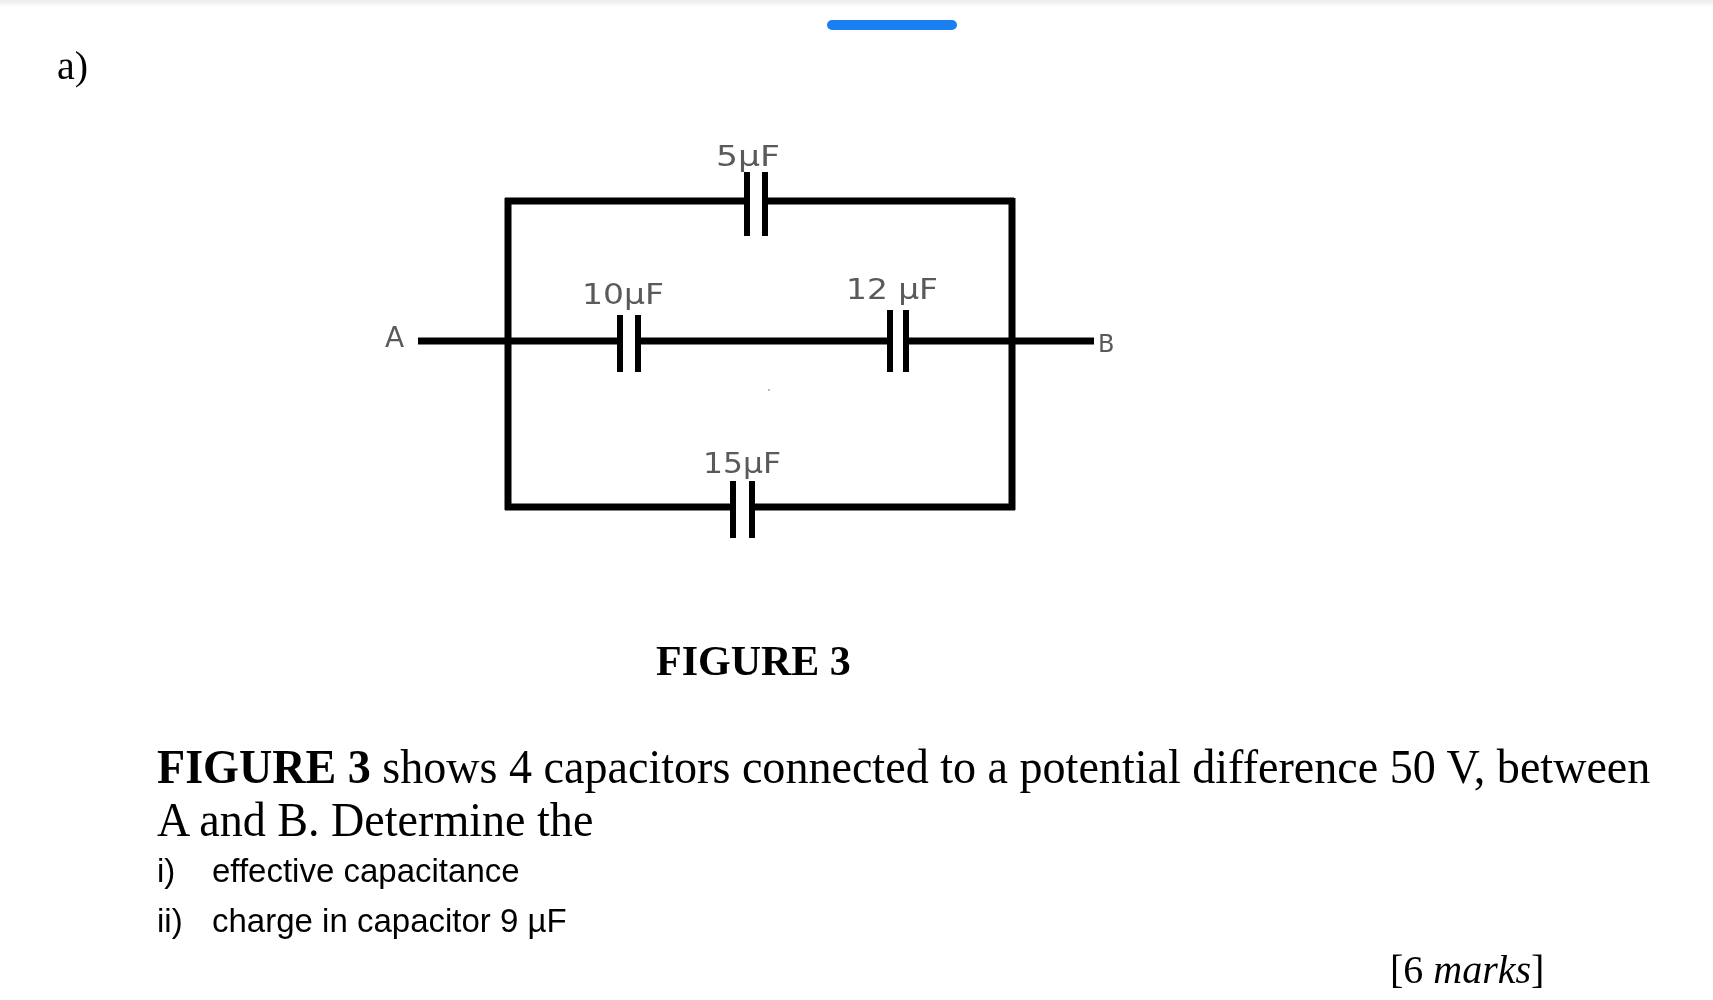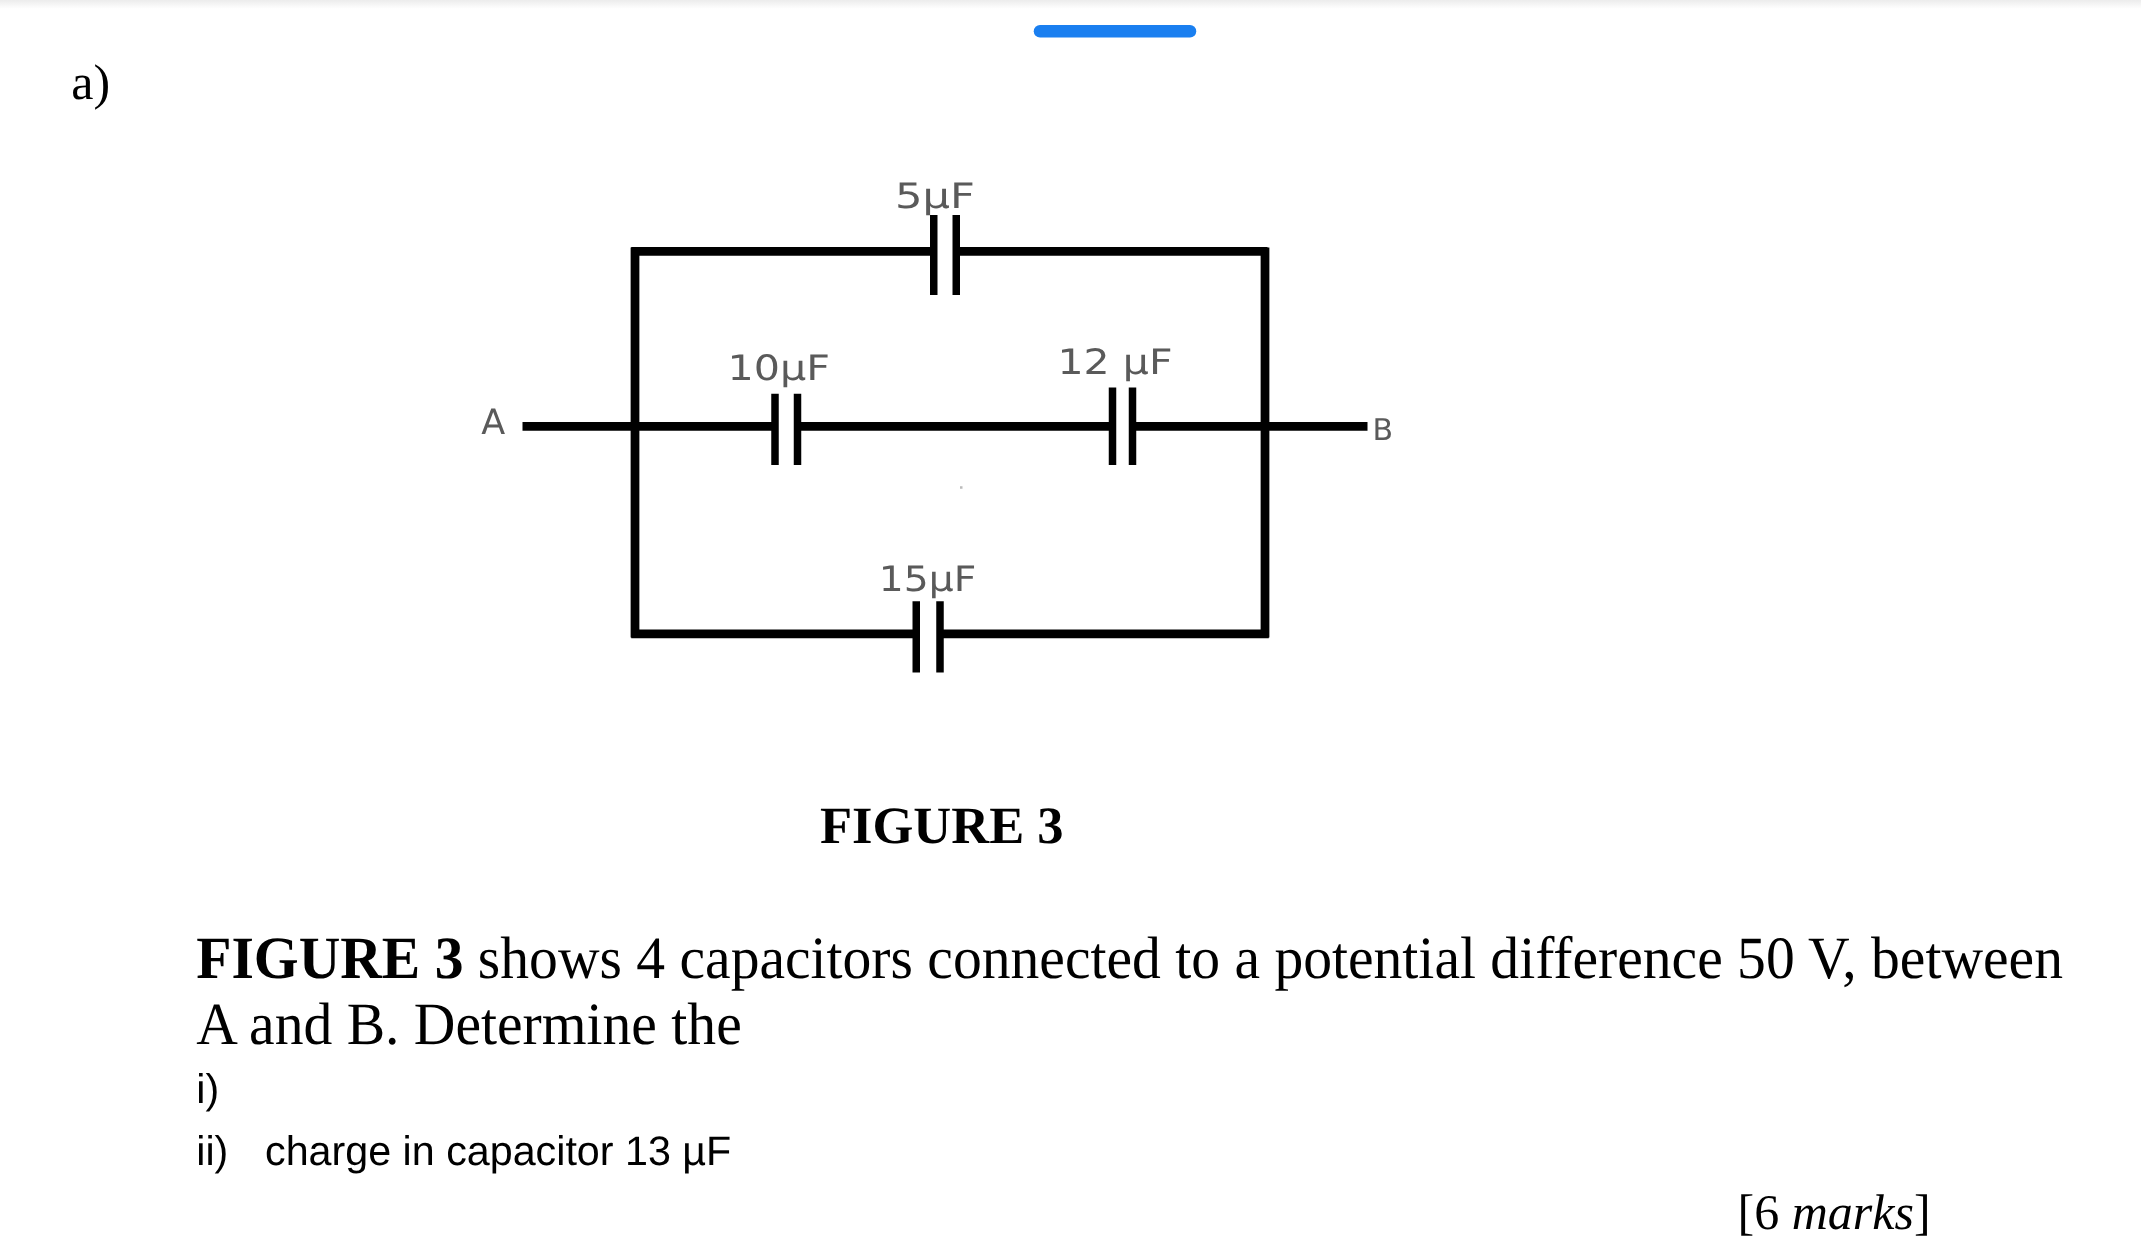--- a/index.html
+++ b/index.html
@@ -136,20 +136,21 @@
 <div class="fig-caption">FIGURE 3</div>
 
 <div class="question">
   <span class="line" style="transform:scaleX(0.96)"><b>FIGURE 3</b><span> shows 4 capacitors connected to a potential difference 50 V, between</span></span>
   <span class="line" style="transform:scaleX(0.96)">A and B. Determine the</span>
 </div>
 
 <div class="items">
   <div class="item">
     <span class="marker">i)</span>
+    <span>effective capacitance</span>
   </div>
   <div class="item">
     <span class="marker">ii)</span>
-    <span>charge in capacitor 13 µF</span>
+    <span>charge in capacitor 9 µF</span>
   </div>
 </div>
 
 <div class="marks"><span>[6 </span><i>marks</i><span>]</span></div>
 
 </body></html>

